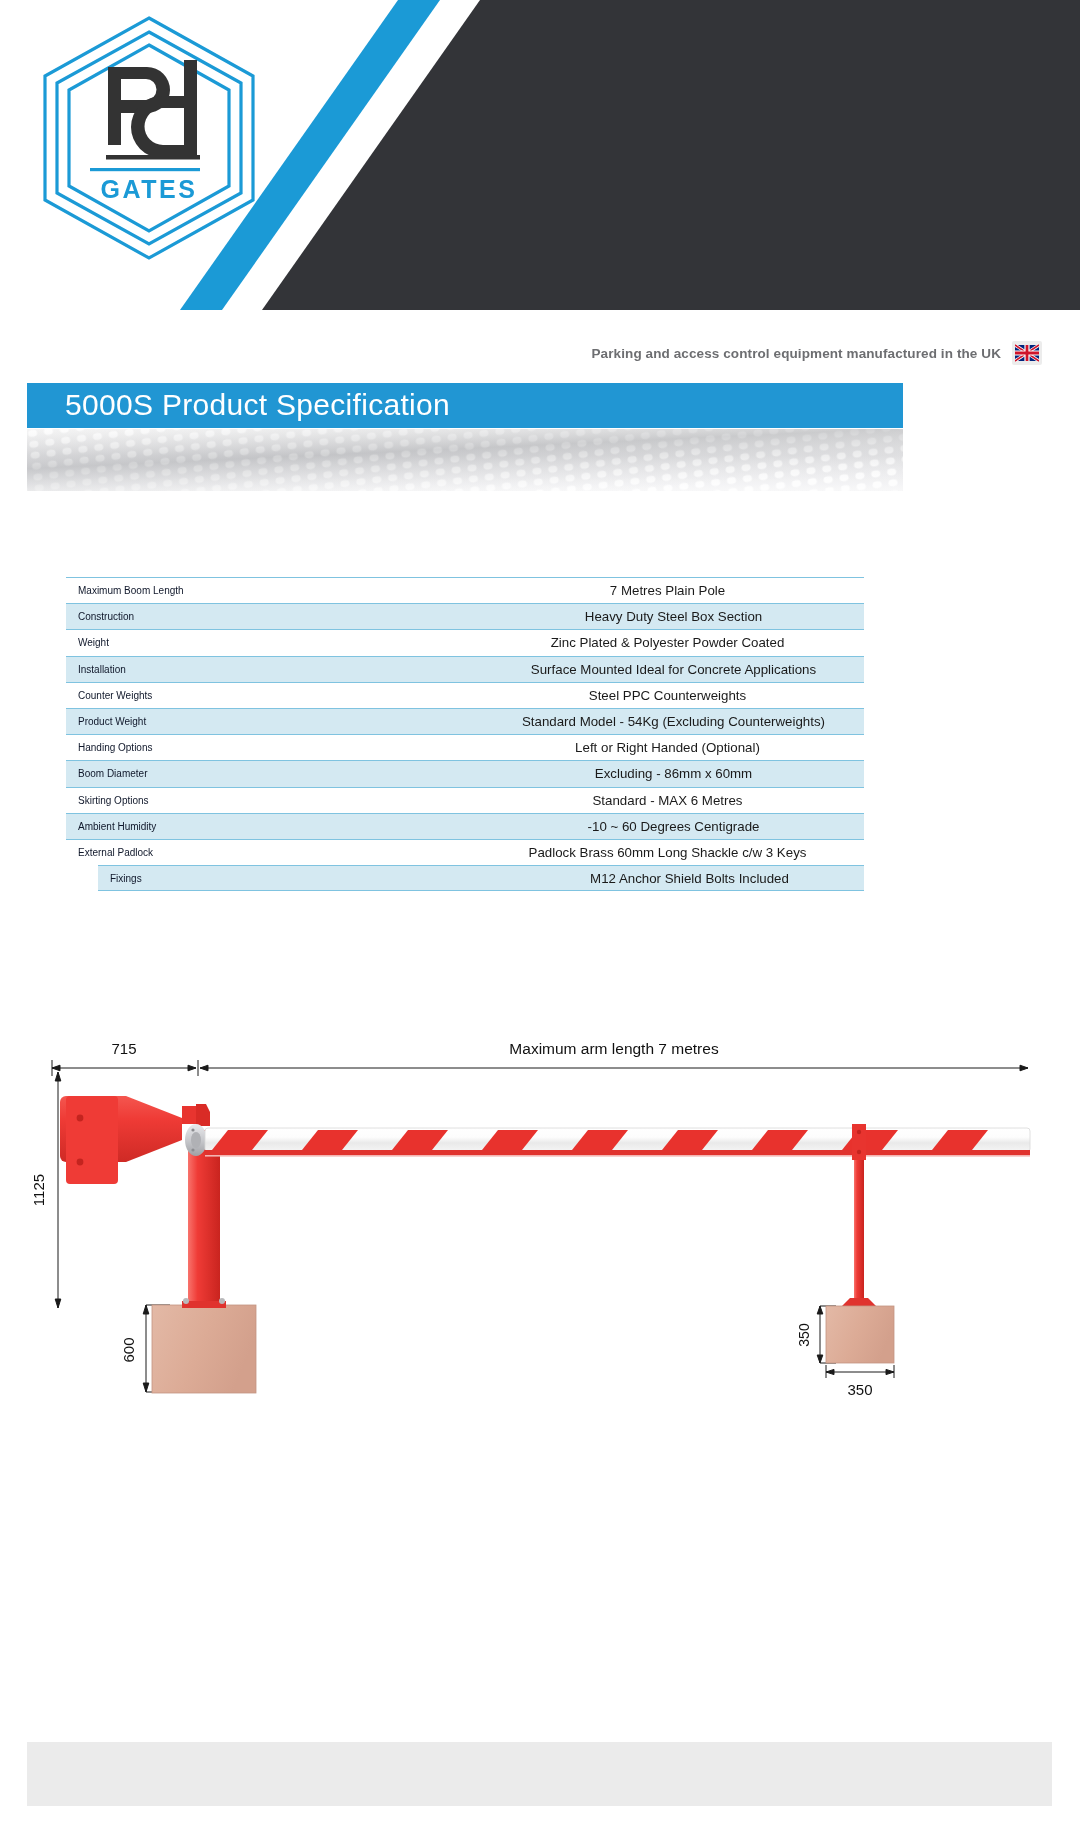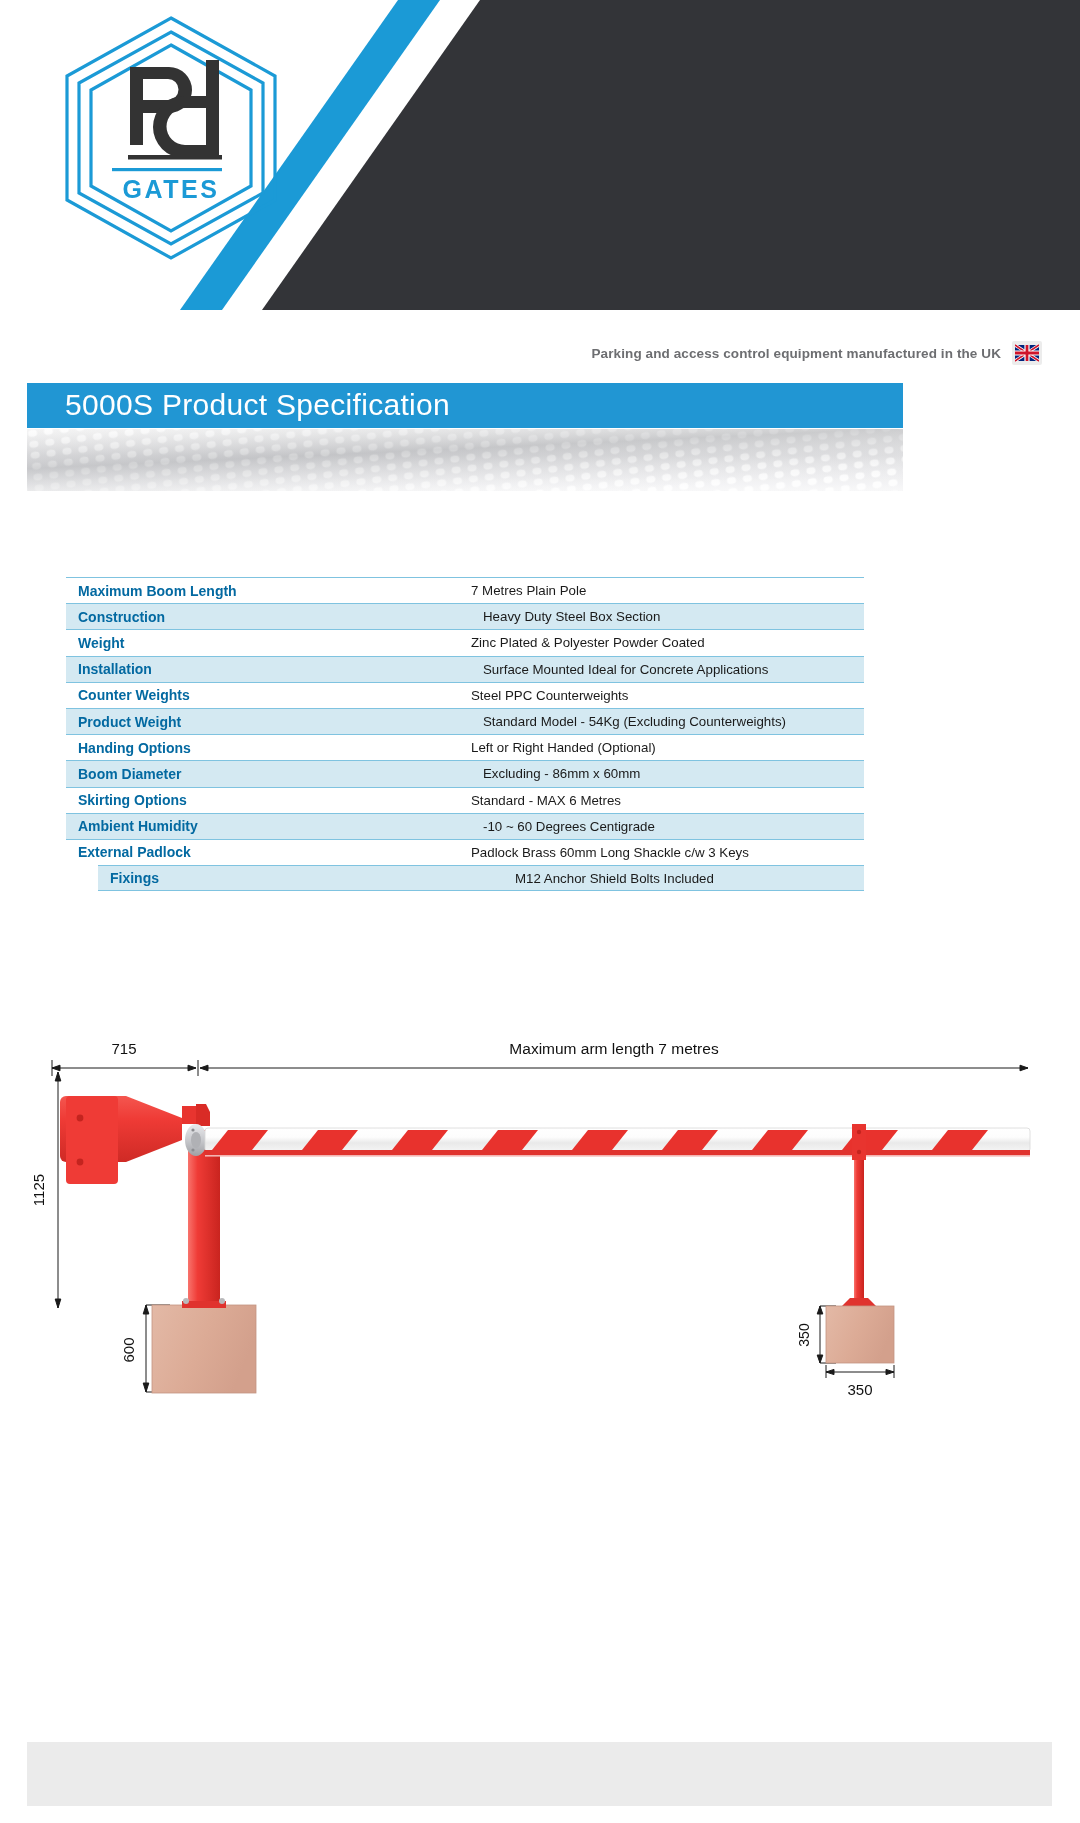--- a/index.html
+++ b/index.html
@@ -11,21 +11,21 @@
      background:#333438;
      clip-path:polygon(480px 0, 1080px 0, 1080px 310px, 262px 310px);}
   .hdr-white{position:absolute;left:0;top:0;width:1080px;height:310px;
      background:#ffffff;
      clip-path:polygon(430px 0, 478px 0, 258px 310px, 210px 310px);}
   .hdr-blue{position:absolute;left:0;top:0;width:1080px;height:310px;
      background:#1B9AD6;
      clip-path:polygon(398px 0, 440px 0, 222px 310px, 180px 310px);}
 
   
-  .logo{position:absolute;left:56px;top:12px;width:230px;height:252px;}
+  .logo{position:absolute;left:34px;top:12px;width:230px;height:252px;}
   .logo svg{display:block;}
 
   
   .tagline{position:absolute;left:0;top:338px;width:1080px;height:30px;
      display:flex;justify-content:flex-end;align-items:center;padding-right:38px;box-sizing:border-box;}
   .tagline-text{font-size:13.5px;font-weight:bold;color:#6d6e71;letter-spacing:.1px;white-space:nowrap;}
   .flag{width:30px;height:24px;margin-left:11px;background:#ececec;padding:2px 3px;box-sizing:border-box;border-radius:2px;}
   .flag svg{display:block;}
 
   
@@ -36,22 +36,22 @@
 
   .meshband{position:absolute;left:27px;top:429px;width:876px;height:62px;overflow:hidden;
      background:linear-gradient(180deg,#f2f2f2 0%,#e4e4e6 42%,#ededef 75%,#f7f7f8 100%);}
   .meshband svg{position:absolute;left:0;top:0;}
 
   
   .spectable{position:absolute;left:66px;top:577px;width:798px;}
   .srow{display:flex;align-items:center;height:26.2px;border-top:1.6px solid #7fc3e0;box-sizing:border-box;}
   .srow.alt{background:#d4e9f2;gap:12px;}
   .srow:last-child{border-bottom:1.6px solid #7fc3e0;margin-left:32px;}
-  .slabel{width:405px;padding-left:12px;box-sizing:border-box;font-size:14px;font-weight:bold;color:#0369a1;}
-  .svalue{flex:1;font-size:13.3px;color:#1a1a1a;}
+  .slabel{width:405px;padding-left:12px;box-sizing:border-box;font-size:10px;font-weight:normal;color:#0f172a;}
+  .svalue{flex:1;font-size:13.3px;color:#1a1a1a;text-align:center;}
 
   
   .drawing{position:absolute;left:0px;top:1020px;width:1080px;height:400px;}
   .drawing svg{display:block;}
 
   
   .footer{position:absolute;left:27px;top:1742px;width:1025px;height:64px;background:#ebebeb;}
 </style>
 </head>
 <body>

